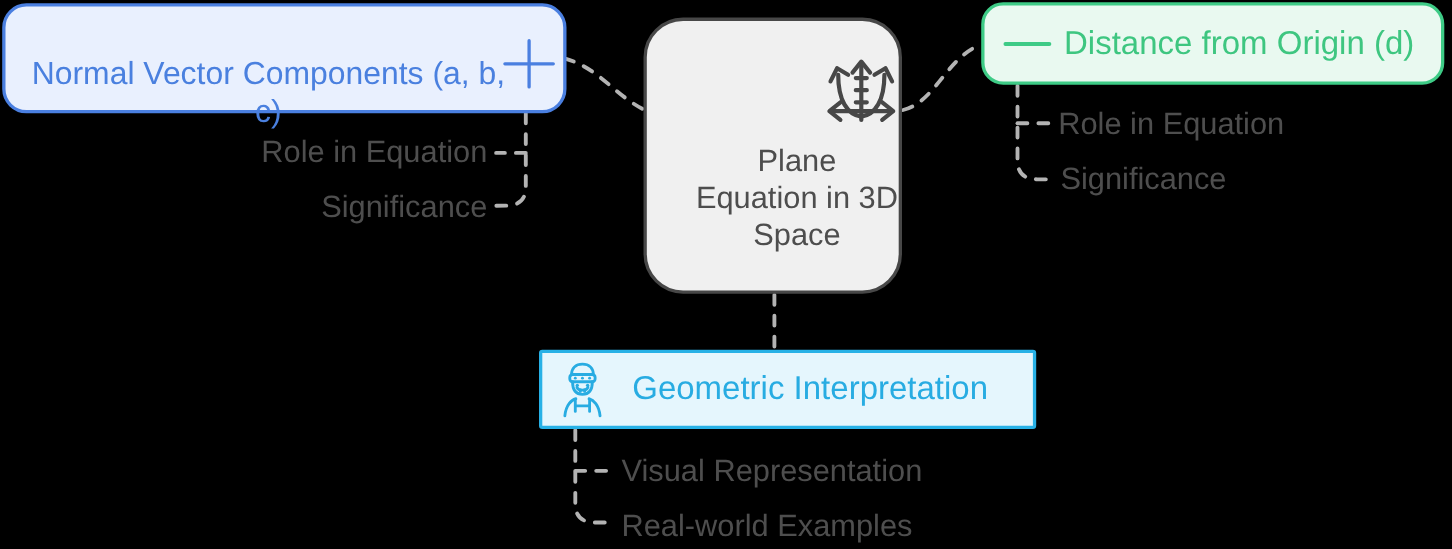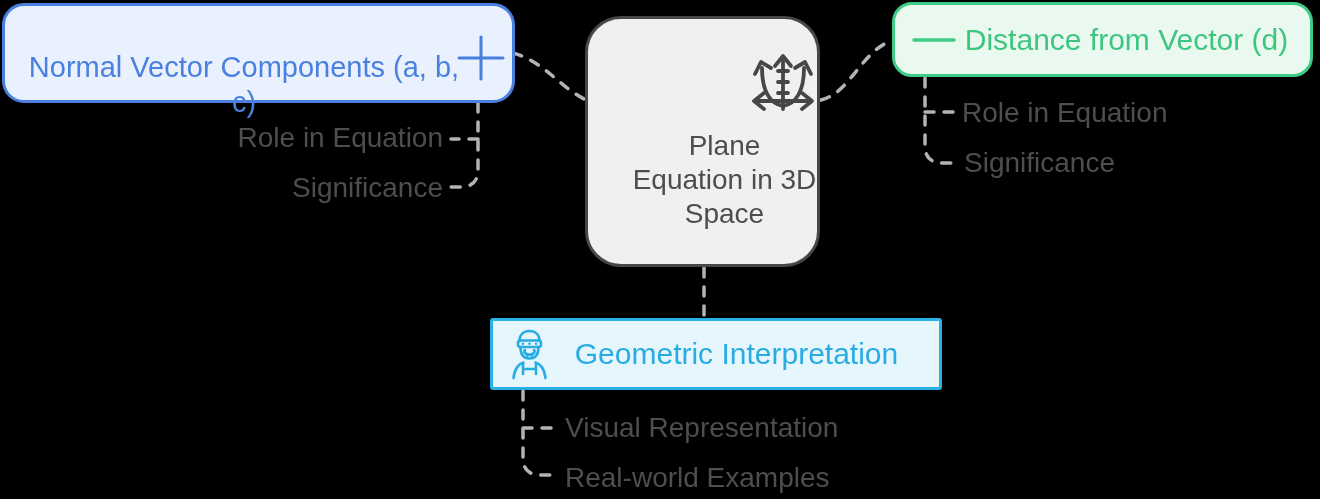--- a/index.html
+++ b/index.html
@@ -113,21 +113,21 @@
         <path d="M62 25 L56 13 L46 19"></path>
       </g>
     </svg>
     <div class="title">Plane Equation in 3D Space</div>
   </div>
 
   <div class="node node-green">
     <svg width="46" height="8" viewBox="0 0 46 8">
       <path d="M3 4 H43" fill="none" stroke="#3ecb86" stroke-width="3.5" stroke-linecap="round"></path>
     </svg>
-    <div class="title">Distance from Vector (d)</div>
+    <div class="title">Distance from Origin (d)</div>
   </div>
 
   <div class="node node-cyan">
     <svg width="37" height="52" viewBox="0 0 36 52">
       <g fill="none" stroke="#28ace2" stroke-width="2.6" stroke-linecap="round" stroke-linejoin="round">
         <path d="M8 13 C8 6.5 12 3 18 3 C24 3 28 6.5 28 13"></path>
         <rect x="6.5" y="12.5" width="23" height="6.5" rx="2.5"></rect>
         <path d="M9 19 C9 27 12 30.5 18 30.5 C24 30.5 27 27 27 19"></path>
         <path d="M13 24 C14.2 27.6 21.8 27.6 23 24"></path>
         <path d="M16 26.4 V27.8 M20 26.4 V27.8"></path>

